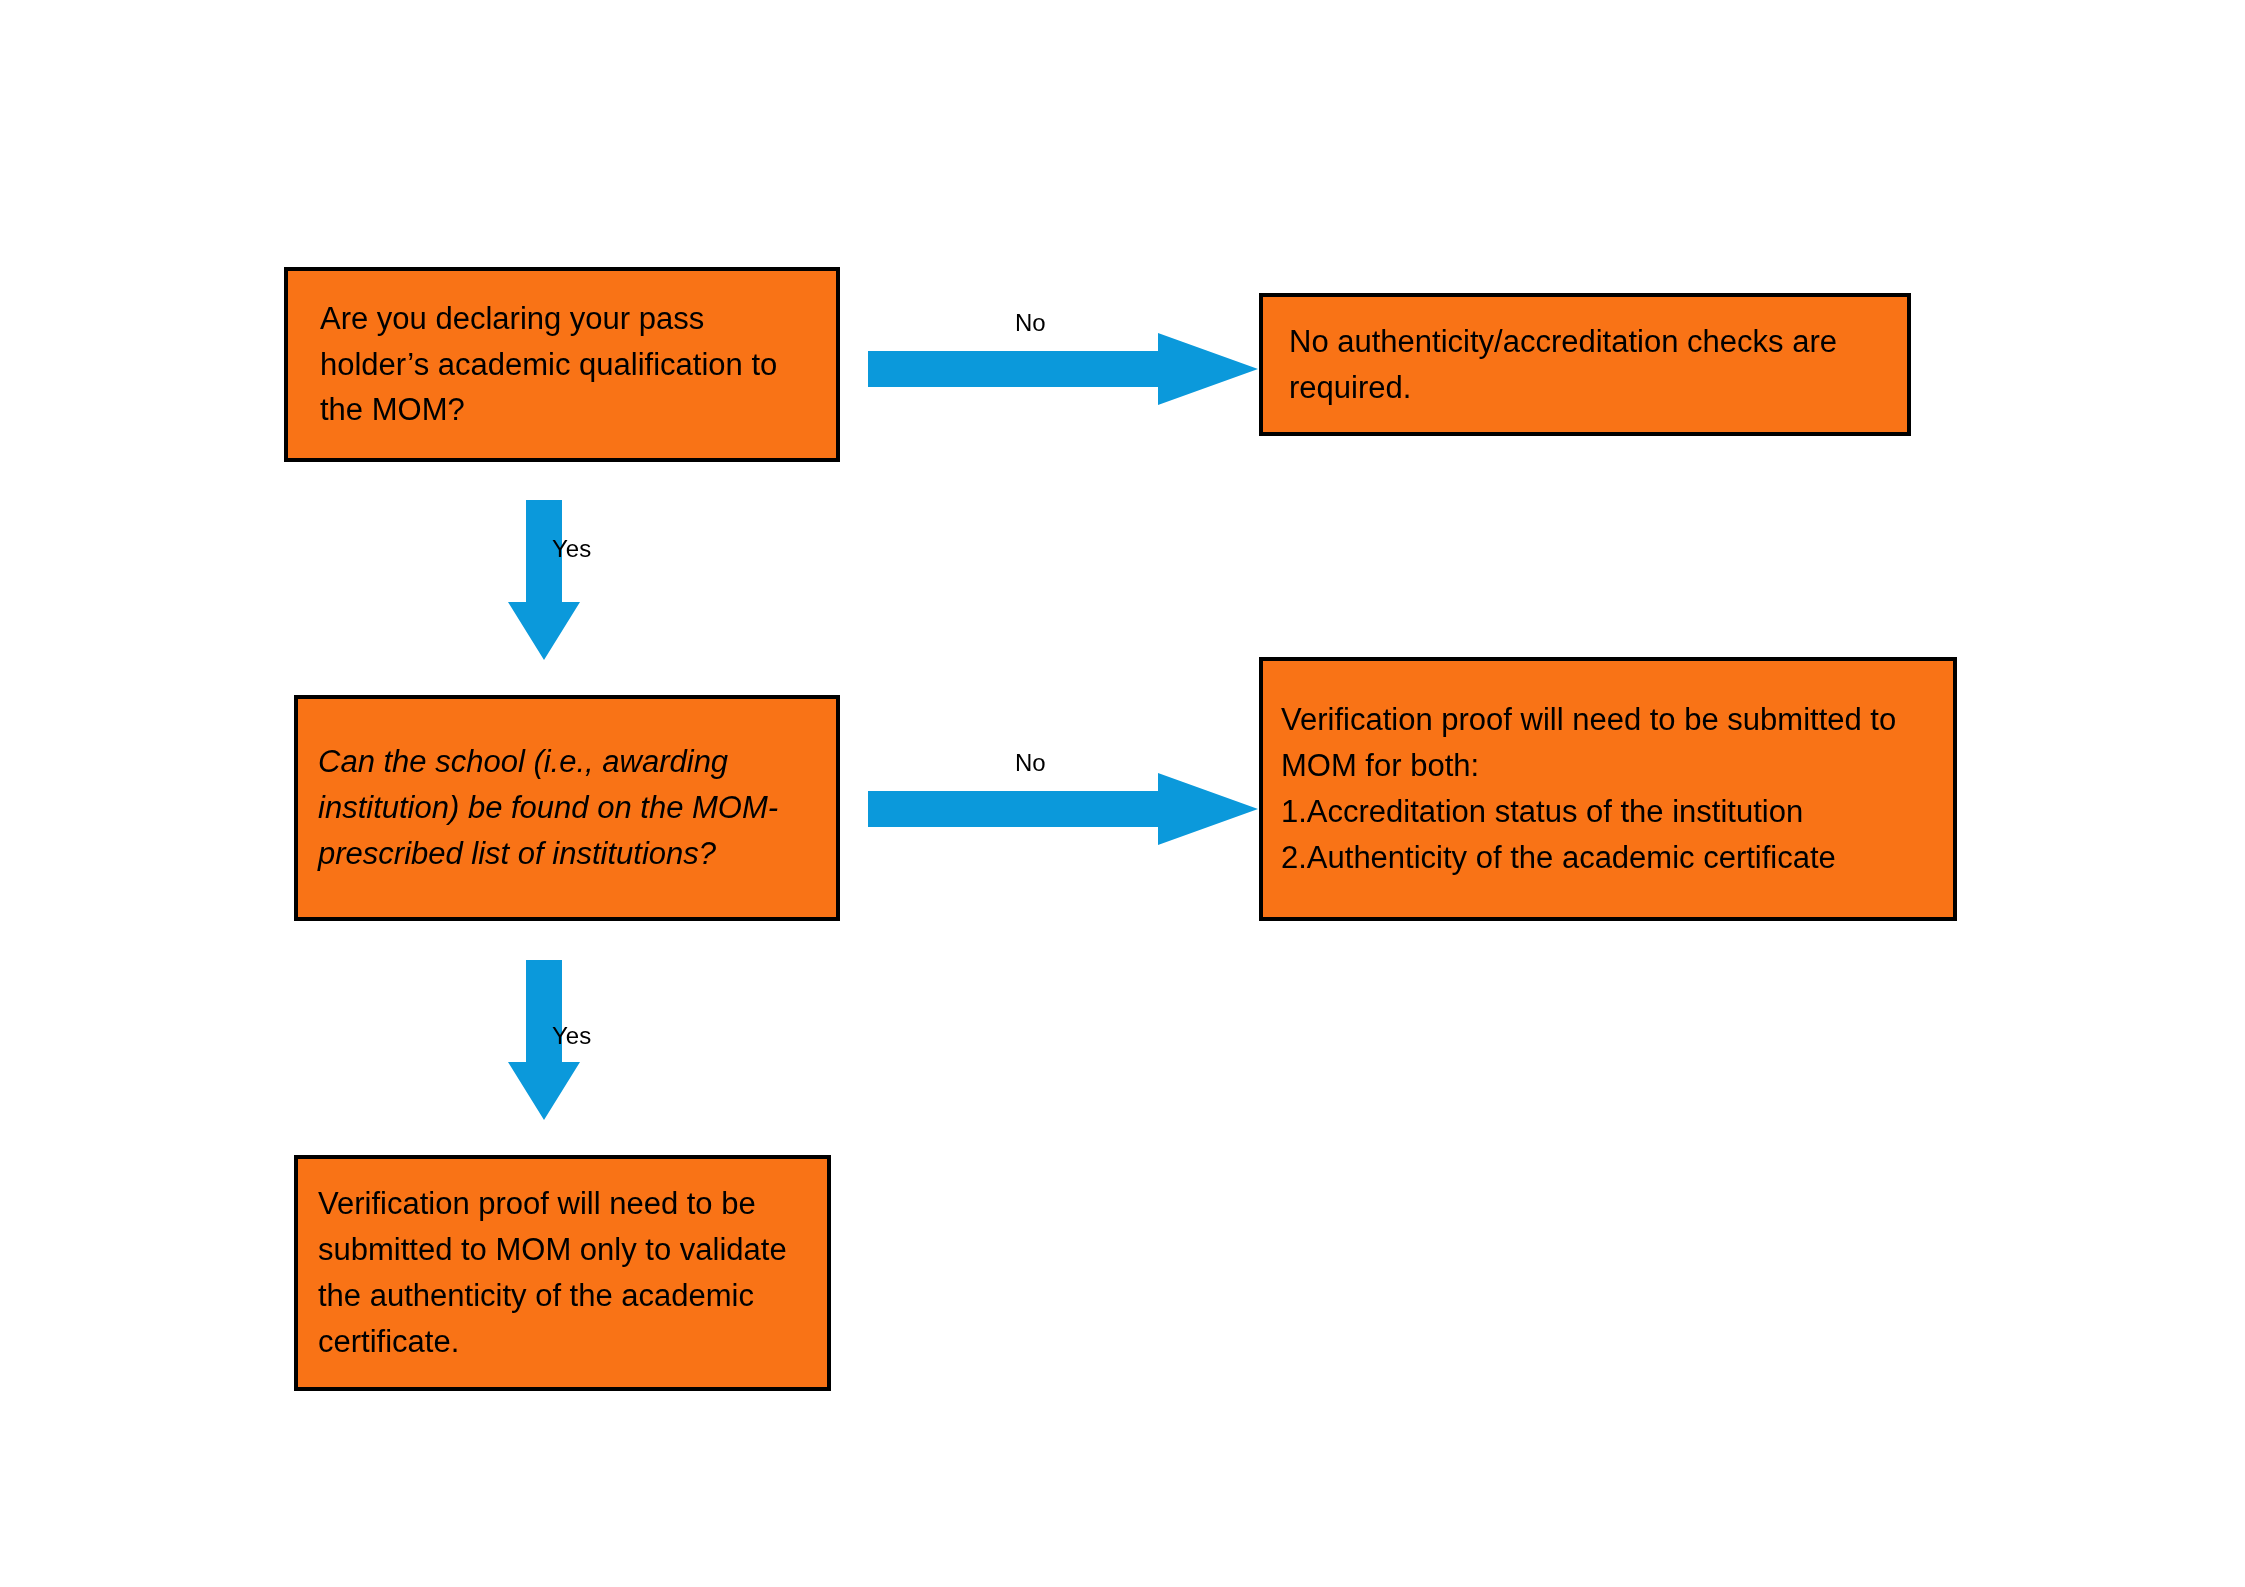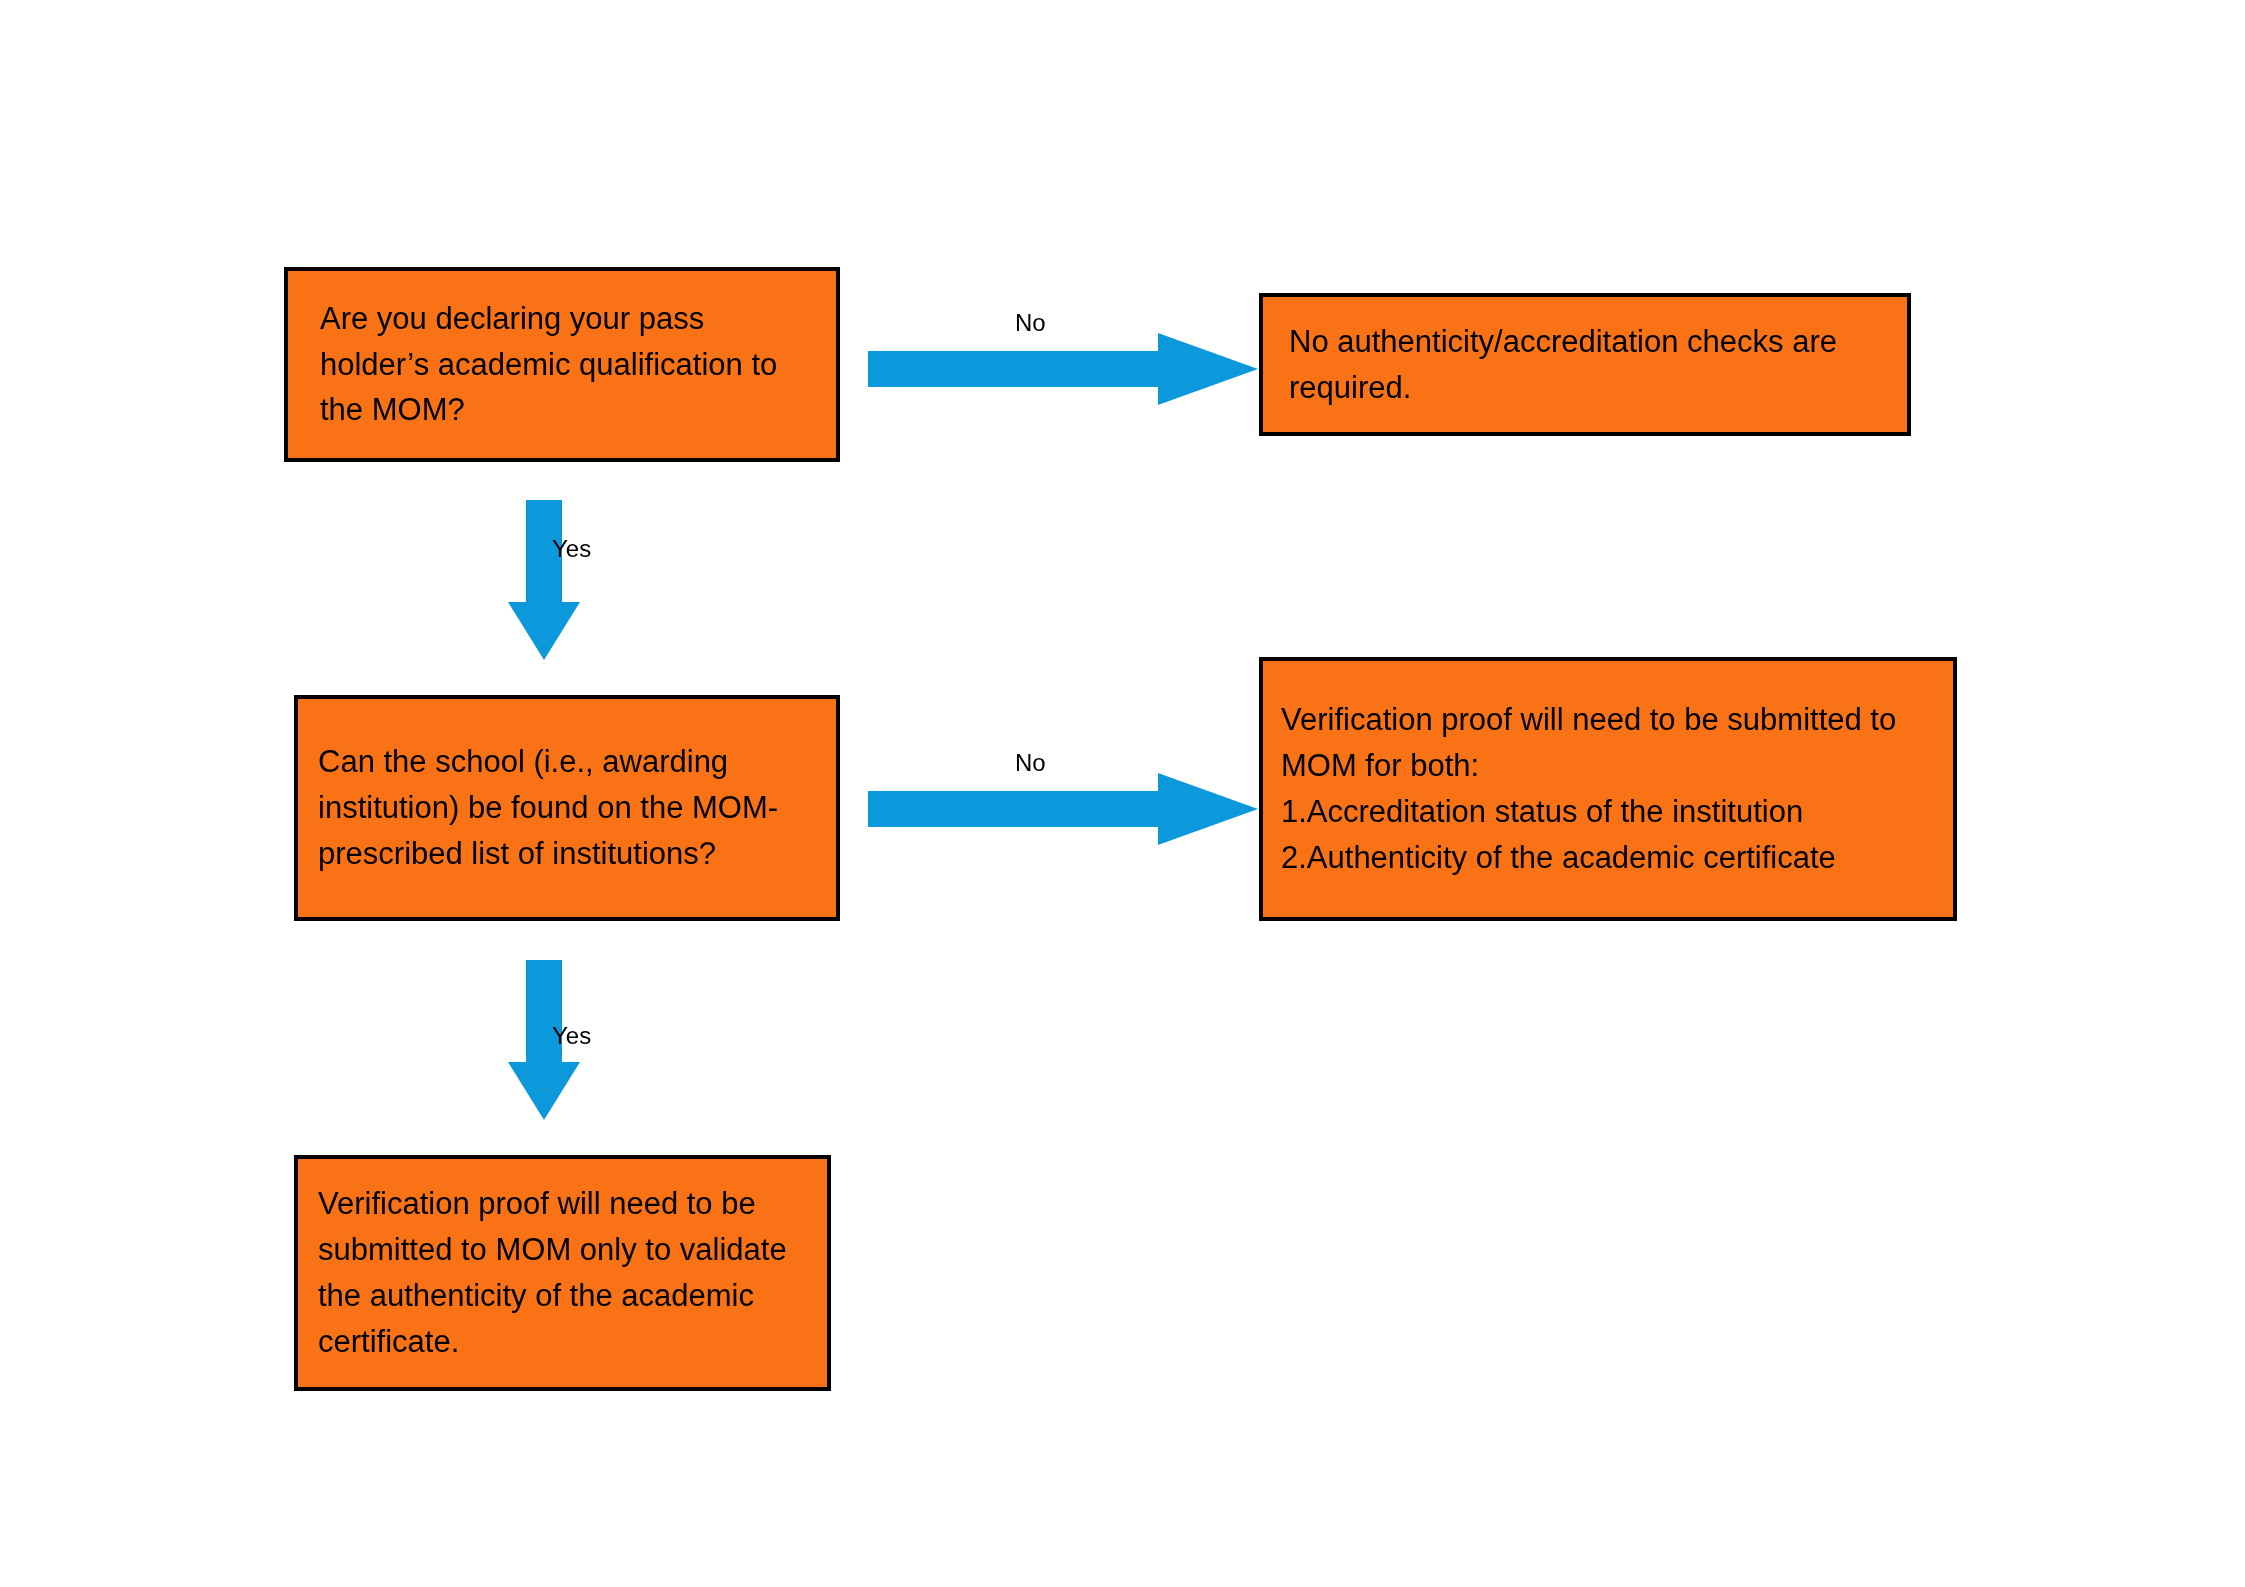--- a/index.html
+++ b/index.html
@@ -34,21 +34,21 @@
     white-space: pre-line;
     padding: 0 0 0 22px;
     width: 100%;
   }
   
   #node-q1      { left: 284px; top: 267px;  width: 556px;  height: 195px; }
   #node-q1 .node-text { padding-left: 32px; padding-right: 14px; }
   #node-no-checks { left: 1259px; top: 293px; width: 652px; height: 143px; }
   #node-no-checks .node-text { padding-left: 26px; padding-right: 14px; }
   #node-q2      { left: 294px; top: 695px;  width: 546px;  height: 226px; }
-  #node-q2 .node-text { padding-left: 20px; padding-right: 21px; }
+  #node-q2 .node-text { padding-left: 20px; padding-right: 21px; font-style: italic; }
   #node-both    { left: 1259px; top: 657px; width: 698px;  height: 264px; }
   #node-both .node-text { padding-left: 18px; padding-right: 8px; }
   #node-only    { left: 294px; top: 1155px; width: 537px;  height: 236px; }
   #node-only .node-text { padding-left: 20px; padding-right: 10px; }
 
   
   .arrow { position: absolute; }
   .arrow svg { display: block; }
 
   #arrow-no-1 { left: 868px; top: 333px;  width: 390px; height: 72px; }

